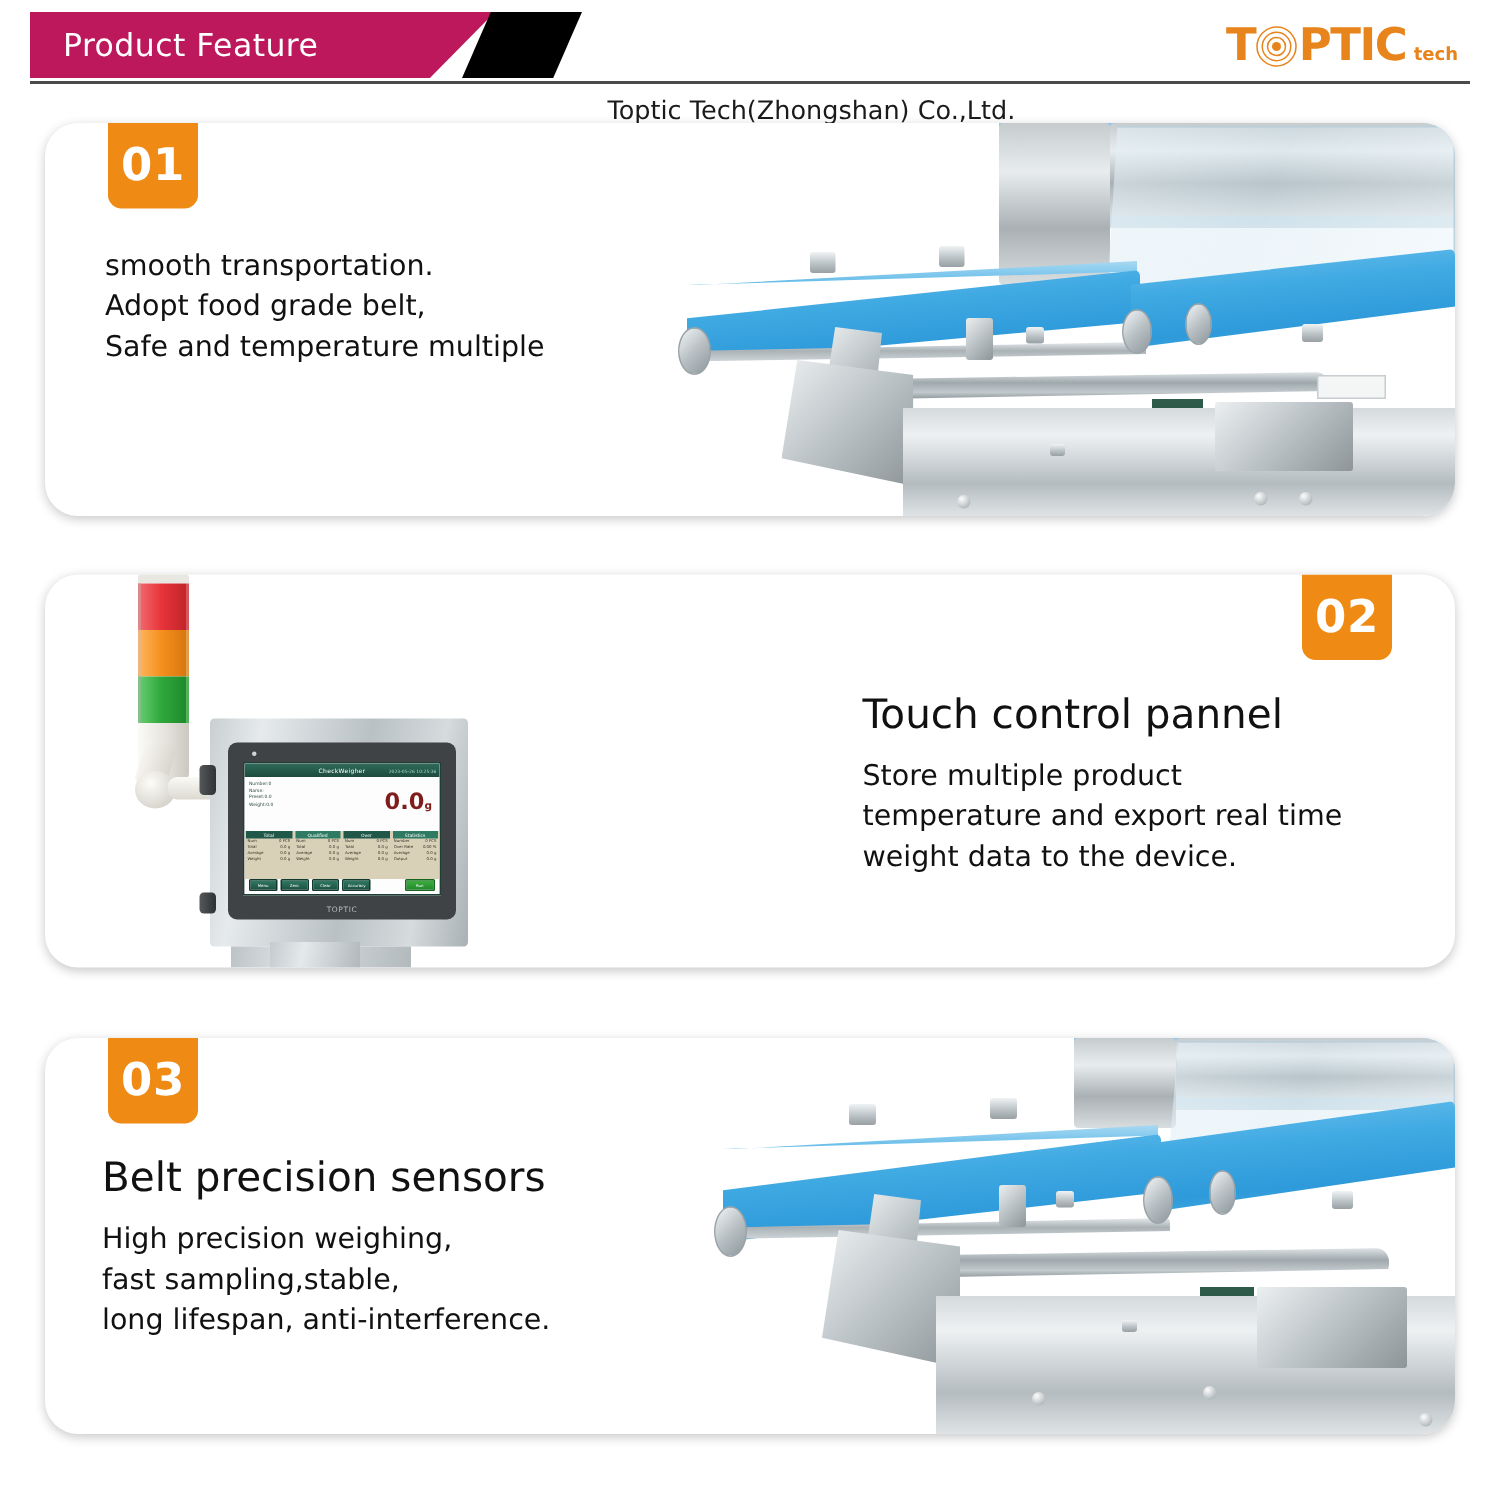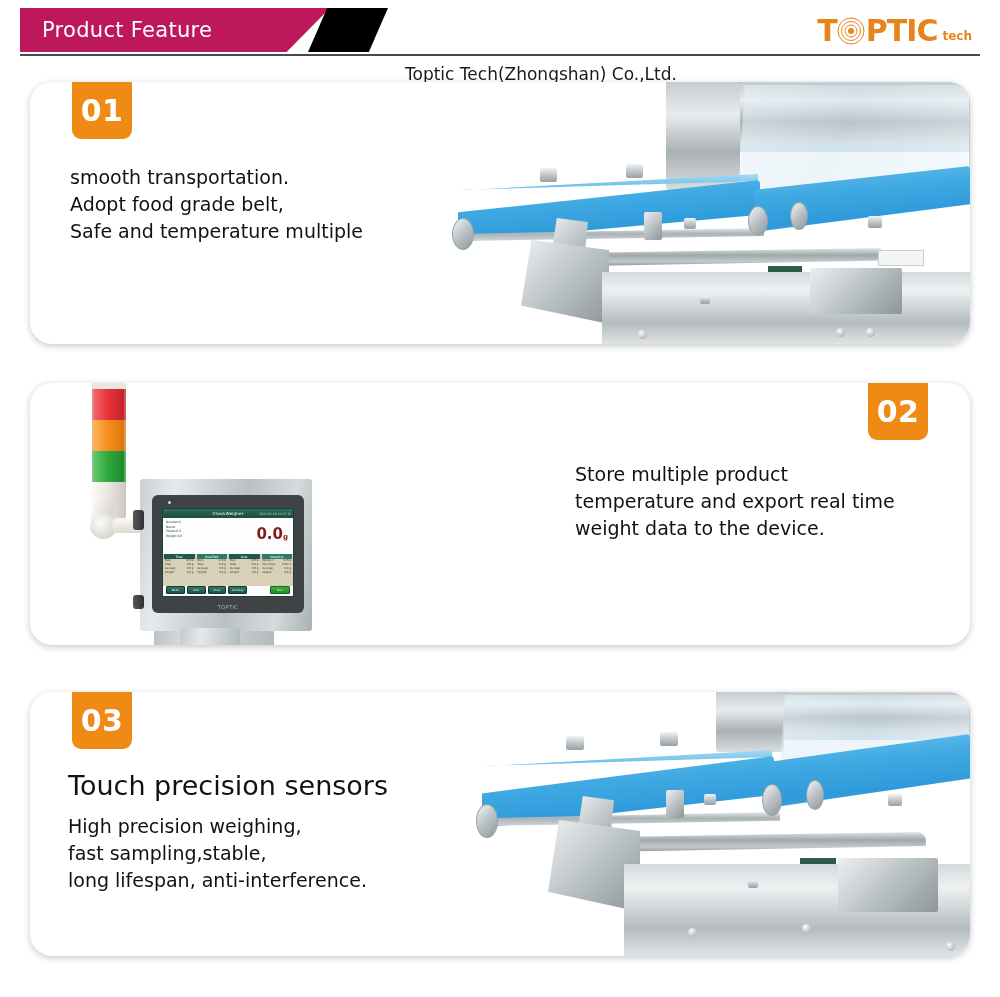--- a/index.html
+++ b/index.html
@@ -484,20 +484,21 @@
                 <div class="hmi-btn run">Run</div>
               </div>
             </div>
           </div>
           <span class="hmi-brand">TOPTIC</span>
         </div>
       </div>
     </div>
 
     <div class="txt">
+      <div class="card-title">Touch control pannel</div>
       <div class="card-line">Store multiple product</div>
       <div class="card-line">temperature and export real time</div>
       <div class="card-line">weight data to the device.</div>
     </div>
   </div>
 
   <div class="card" id="card-3">
     <div class="badge left">03</div>
 
     <div class="photo" style="left:418px; top:0; width:522px; height:264px;">
@@ -534,20 +535,20 @@
         <div class="base" style="left:176px; top:172px; width:346px; height:92px;"></div>
         <div class="bracket" style="left:390px; top:166px; width:100px; height:54px;"></div>
         <div class="bolt" style="left:240px; top:236px; width:9px; height:9px;"></div>
         <div class="bolt" style="left:354px; top:232px; width:9px; height:9px;"></div>
         <div class="bolt" style="left:498px; top:250px; width:9px; height:9px;"></div>
         <div class="clip" style="left:300px; top:188px; width:10px; height:8px;"></div>
       </div>
     </div>
 
     <div class="txt">
-      <div class="card-title">Touch precision sensors</div>
+      <div class="card-title">Belt precision sensors</div>
       <div class="card-line">High precision weighing,</div>
       <div class="card-line">fast sampling,stable,</div>
       <div class="card-line">long lifespan, anti-interference.</div>
     </div>
   </div>
 
 </div>
 
 </body></html>

